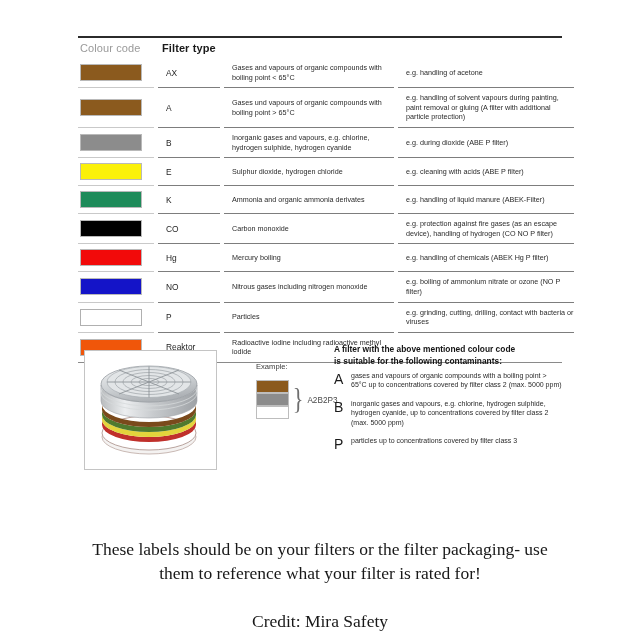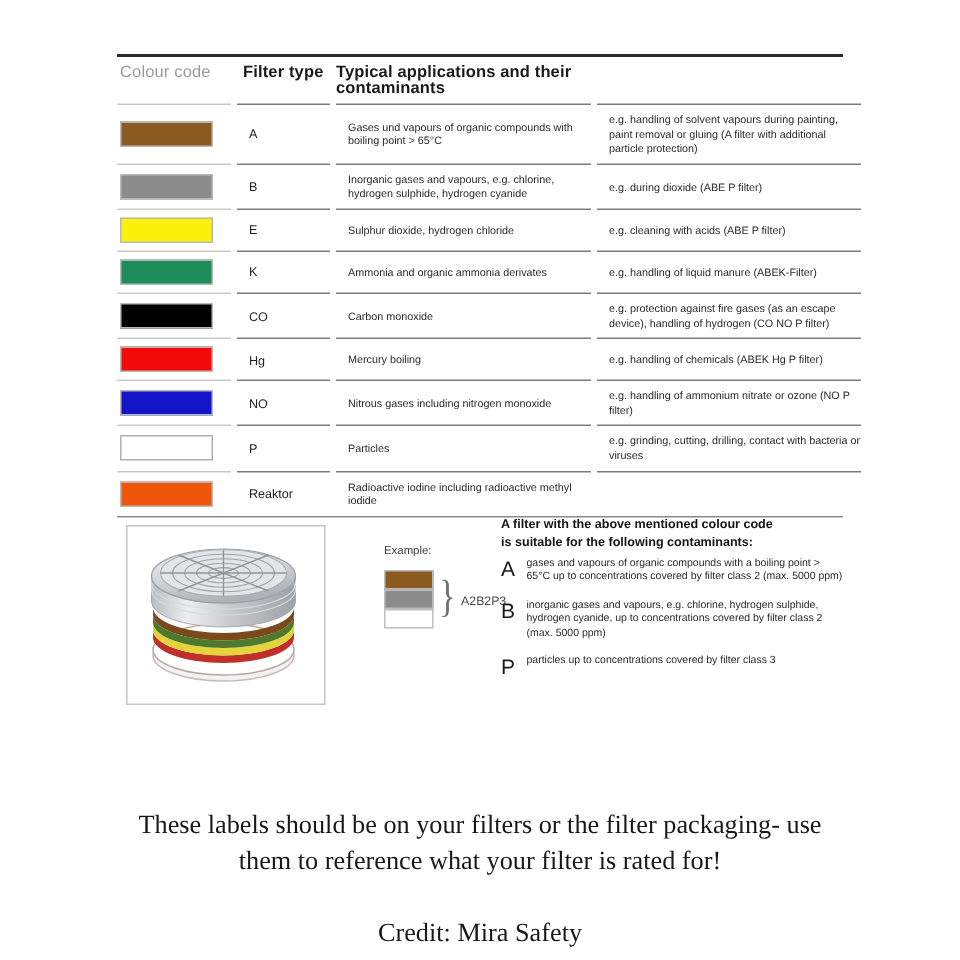--- a/index.html
+++ b/index.html
@@ -213,29 +213,42 @@
 </head>
 <body>
 
 <div id="filter-table">
 
   <div class="table-top-rule"></div>
 
   <div class="thead">
     <div class="hcell col-colour muted">Colour code</div>
     <div class="hcell col-type">Filter type</div>
-    <div class="hcell col-apps">Typical applications and their contaminants</div>
   </div>
 
   <div id="table-body">
-      <div class="trow">
+      <div class="trow first-row">
         <div class="col-colour">
           <div class="swatch" style="background: rgb(139, 90, 30);"></div>
         </div>
         <div class="col-type">
+          <span class="type-label">AX</span>
+        </div>
+        <div class="col-contam">
+          <span class="cell-text">Gases and vapours of organic compounds with boiling point &lt; 65°C</span>
+        </div>
+        <div class="col-apps">
+          <span class="cell-text">e.g. handling of acetone</span>
+        </div>
+      </div>
+      <div class="trow">
+        <div class="col-colour">
+          <div class="swatch" style="background: rgb(139, 90, 30);"></div>
+        </div>
+        <div class="col-type">
           <span class="type-label">A</span>
         </div>
         <div class="col-contam">
           <span class="cell-text">Gases und vapours of organic compounds with boiling point &gt; 65°C</span>
         </div>
         <div class="col-apps">
           <span class="cell-text">e.g. handling of solvent vapours during painting, paint removal or gluing (A filter with additional particle protection)</span>
         </div>
       </div>
       <div class="trow">
@@ -312,21 +325,21 @@
         <div class="col-colour">
           <div class="swatch" style="background: rgb(20, 20, 200);"></div>
         </div>
         <div class="col-type">
           <span class="type-label">NO</span>
         </div>
         <div class="col-contam">
           <span class="cell-text">Nitrous gases including nitrogen monoxide</span>
         </div>
         <div class="col-apps">
-          <span class="cell-text">e.g. handling of  ammonium nitrate or ozone (NO P filter)</span>
+          <span class="cell-text">e.g. boiling of  ammonium nitrate or ozone (NO P filter)</span>
         </div>
       </div>
       <div class="trow">
         <div class="col-colour">
           <div class="swatch white-sw" style="background: rgb(255, 255, 255);"></div>
         </div>
         <div class="col-type">
           <span class="type-label">P</span>
         </div>
         <div class="col-contam">

